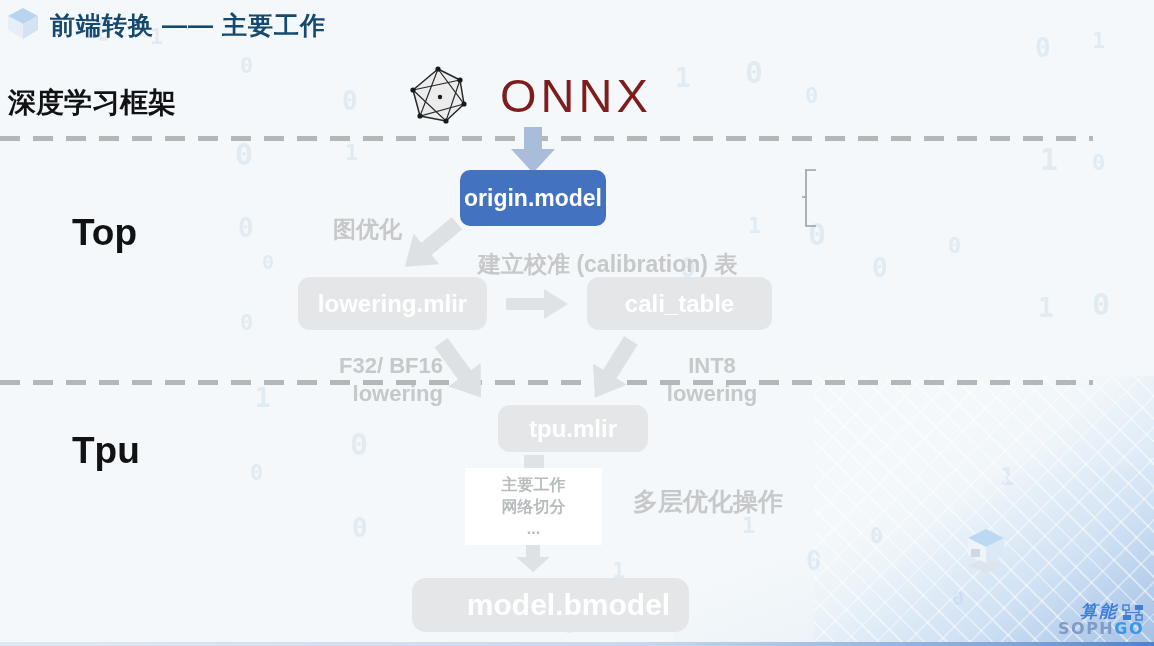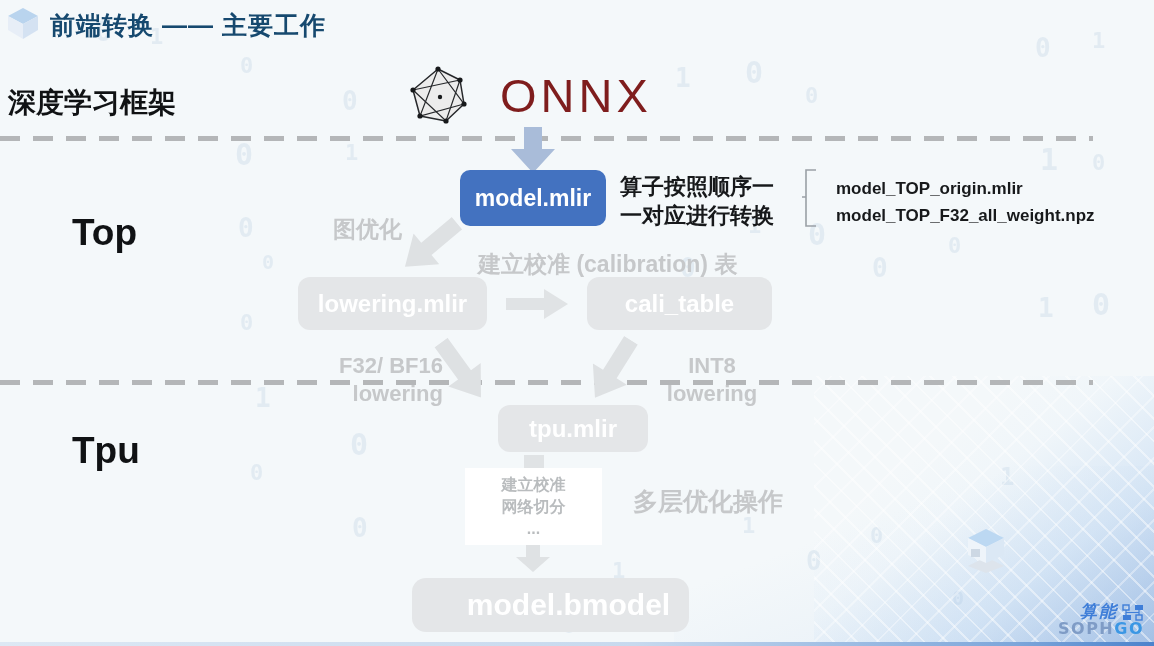--- a/index.html
+++ b/index.html
@@ -171,33 +171,25 @@
     <span class="onnx-word">ONNX</span>
   </div>
 
   <div class="dash-line dash-1"></div>
   <div class="dash-line dash-2"></div>
 
   <svg class="arrow arrow-onnx" width="44" height="46" viewBox="0 0 44 46">
     <polygon points="13,0 31,0 31,22 44,22 22,46 0,22 13,22" fill="#a9bcd9"></polygon>
   </svg>
 
-  <div class="node node-blue node-origin">model.mlir</div>
-  <div class="op-note">
-    <div>算子按照顺序一</div>
-    <div>一对应进行转换</div>
-  </div>
+  <div class="node node-blue node-origin">origin.model</div>
 
   <svg class="bracket" width="18" height="58" viewBox="0 0 18 58">
     <path d="M14 1 H4 V28 H0 M4 28 V57 H14" fill="none" stroke="#9aa0a6" stroke-width="1.6"></path>
   </svg>
-  <div class="file-names">
-    <div>model_TOP_origin.mlir</div>
-    <div>model_TOP_F32_all_weight.npz</div>
-  </div>
 
   <div class="gray-note note-graphopt">图优化</div>
   <svg class="arrow arrow-origin-canonical" width="40" height="68" viewBox="0 0 40 68">
     <polygon points="12,0 28,0 28,40 40,40 20,68 0,40 12,40" fill="#dee1e3"></polygon>
   </svg>
   <div class="gray-note note-calibration">建立校准 (calibration) 表</div>
 
   <div class="node node-gray node-canonical">lowering.mlir</div>
   <svg class="arrow arrow-right" width="62" height="30" viewBox="0 0 62 30">
     <polygon points="0,9 38,9 38,0 62,15 38,30 38,21 0,21" fill="#e0e3e5"></polygon>
@@ -217,21 +209,21 @@
     <polygon points="12,0 28,0 28,40 40,40 20,68 0,40 12,40" fill="#dee1e3"></polygon>
   </svg>
   <svg class="arrow arrow-cali-tpu" width="40" height="68" viewBox="0 0 40 68">
     <polygon points="12,0 28,0 28,40 40,40 20,68 0,40 12,40" fill="#dee1e3"></polygon>
   </svg>
 
   <div class="node node-gray node-tpu">tpu.mlir</div>
 
   <div class="connector"></div>
   <div class="passes-box">
-    <div>建立校准</div>
+    <div>主要工作</div>
     <div>网络切分</div>
     <div>...</div>
   </div>
   <div class="gray-note note-multilayer">多层优化操作</div>
 
   <svg class="arrow arrow-bmodel" width="34" height="27" viewBox="0 0 34 27">
     <polygon points="10,0 24,0 24,12 34,12 17,27 0,12 10,12" fill="#dfe2e4"></polygon>
   </svg>
   <div class="node node-gray node-bmodel">model.bmodel</div>
 

